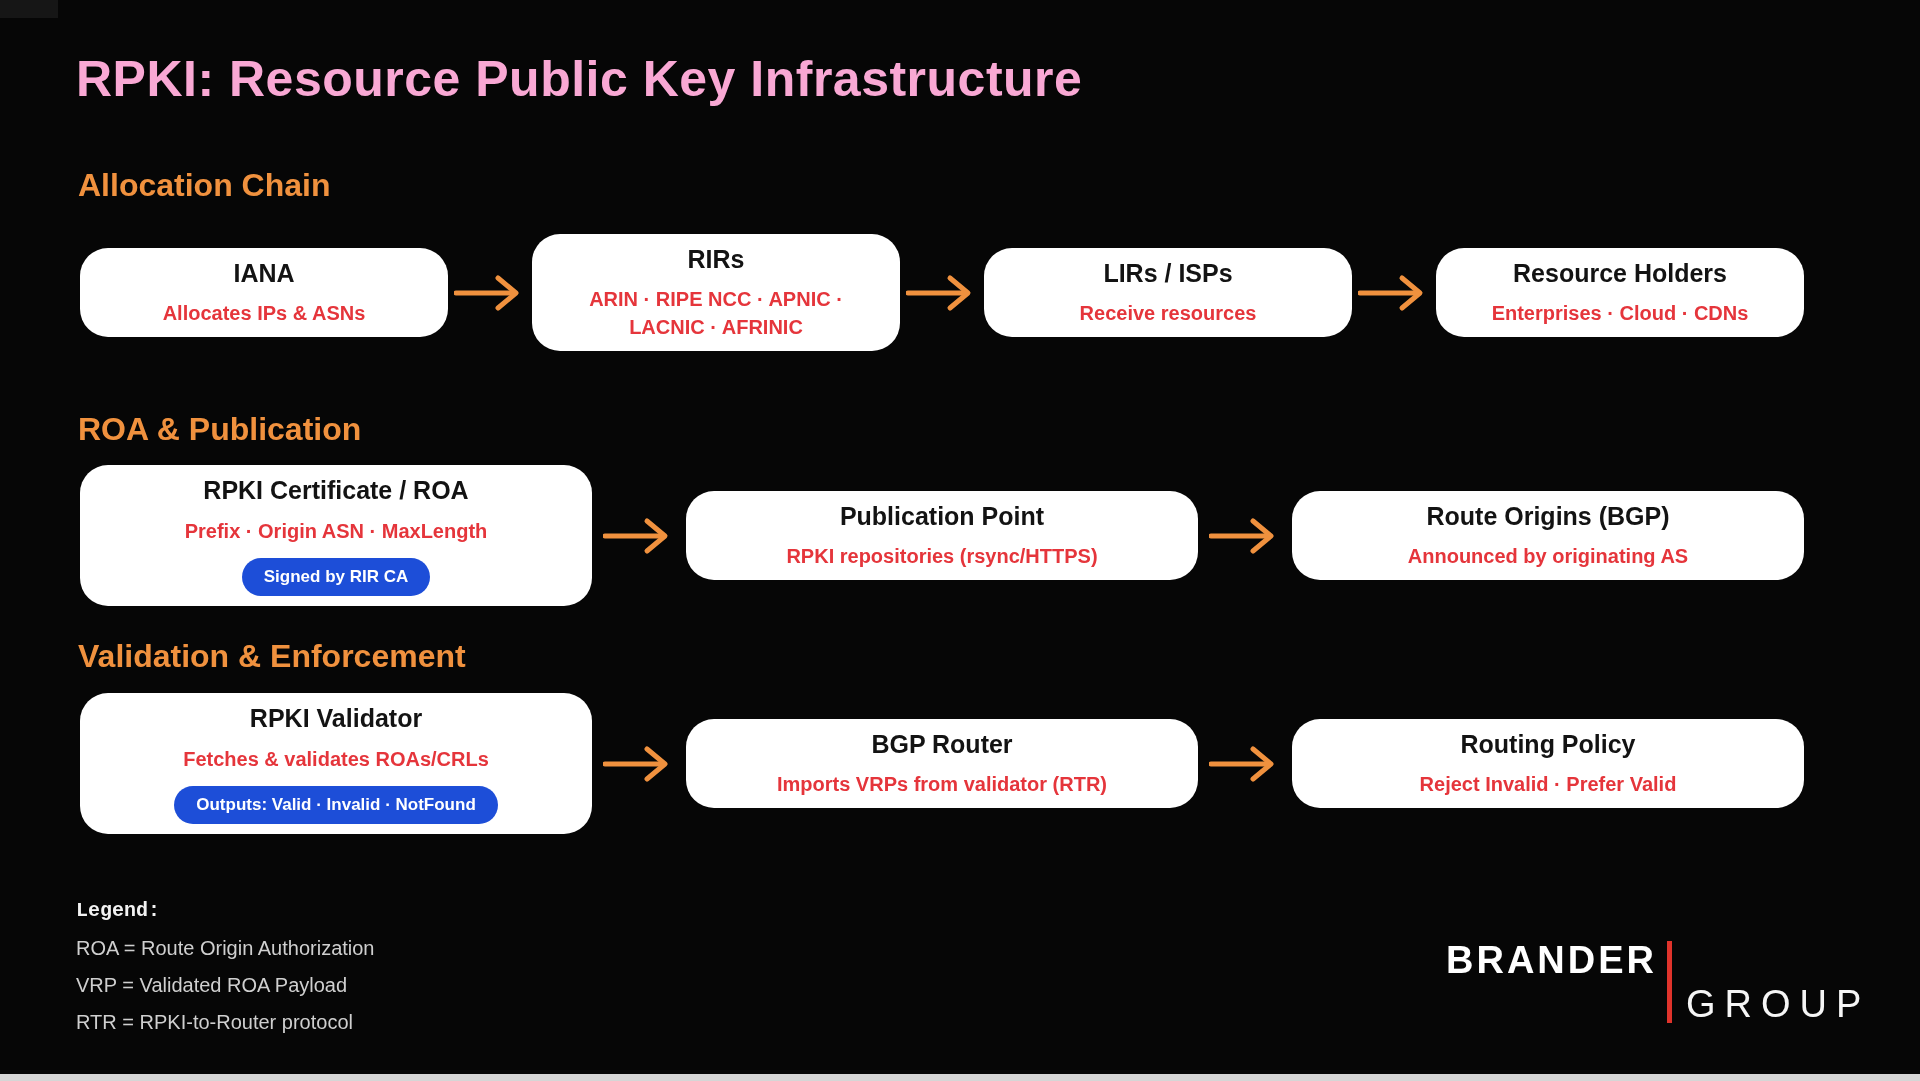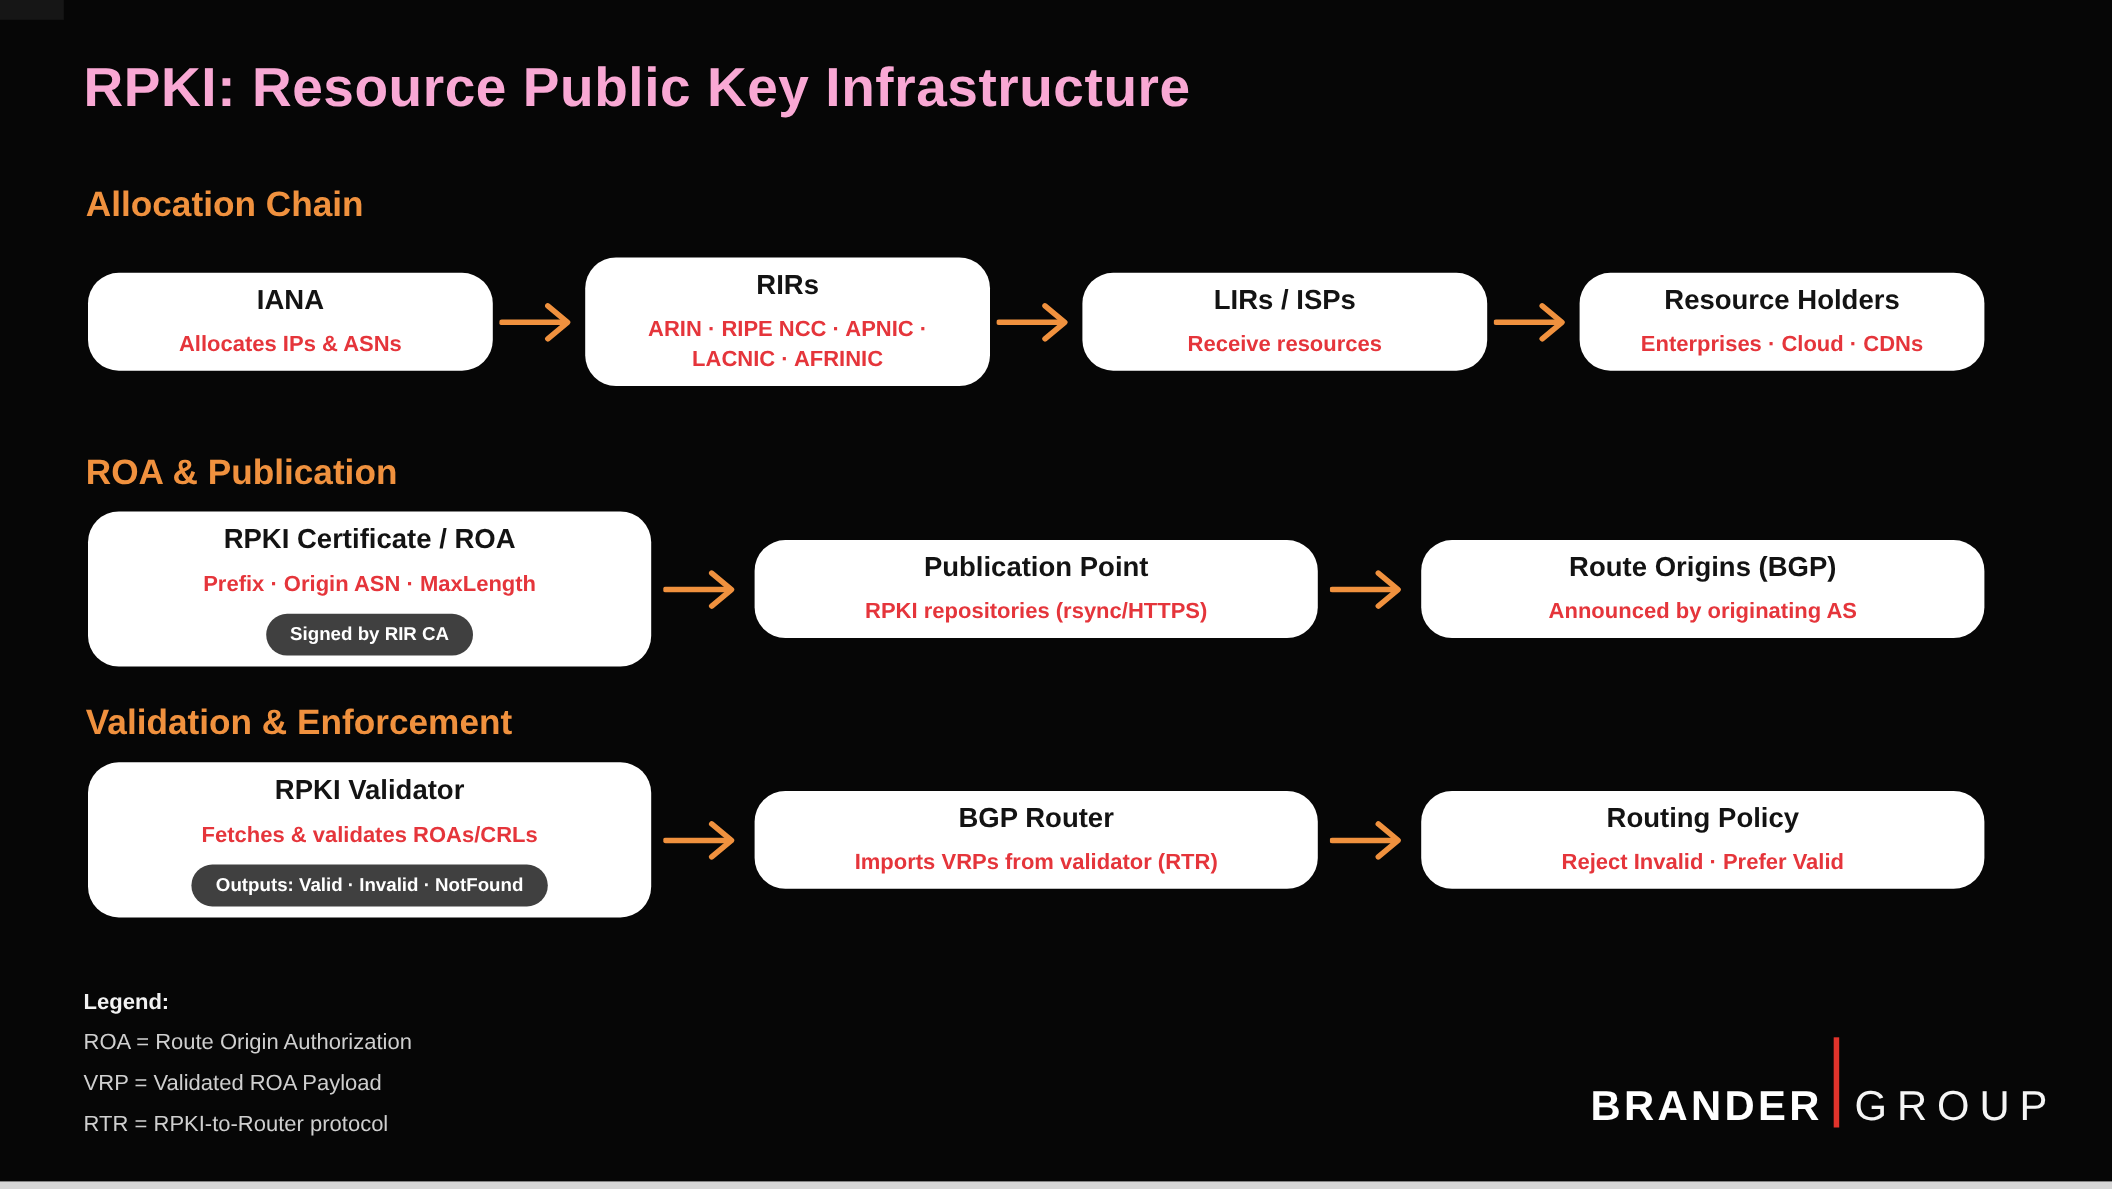--- a/index.html
+++ b/index.html
@@ -41,41 +41,41 @@
   }
   .row-of-4 .node{flex:0 0 368px;}
   .row-of-3 .node{flex:0 0 512px;}
   .node-title{
     color:#131313;font-size:25px;font-weight:700;line-height:1.25;
   }
   .node-sub{
     color:#e5353b;font-size:20px;font-weight:600;line-height:1.4;
   }
   .node-badge{
-    background:#404040;color:#ffffff;
+    background:#1d4ed8;color:#ffffff;
     font-size:17px;font-weight:600;
     border-radius:999px;padding:9px 22px;margin-top:3px;
     white-space:nowrap;
   }
   .arrow-cell{
     flex:1;display:flex;align-items:center;justify-content:center;
   }
   .arrow-cell svg{display:block;}
   .legend{
     margin:60px 0 0 76px;
   }
   .legend-heading{
-    color:#f2f2f2;font-size:20px;font-weight:700;line-height:1;
+    color:#f2f2f2;font-size:20px;font-weight:700;line-height:1;font-family:Liberation Mono, monospace;
   }
   .legend-item{
     color:#cfcfcf;font-size:20px;font-weight:400;line-height:1;margin-top:17px;
   }
   .logo{
     position:absolute;left:1446px;top:941px;height:84px;
-    display:flex;align-items:flex-end;
+    display:flex;align-items:flex-start;
   }
   .logo-primary{
     color:#ffffff;font-size:38px;font-weight:800;letter-spacing:3px;line-height:1;
   }
   .logo-bar{
     width:5px;height:82px;background:#e0332b;margin:0 14px 0 10px;
   }
   .logo-secondary{
     color:#f5f5f5;font-size:38px;font-weight:300;letter-spacing:9px;line-height:1;margin-top:44px;
   }

